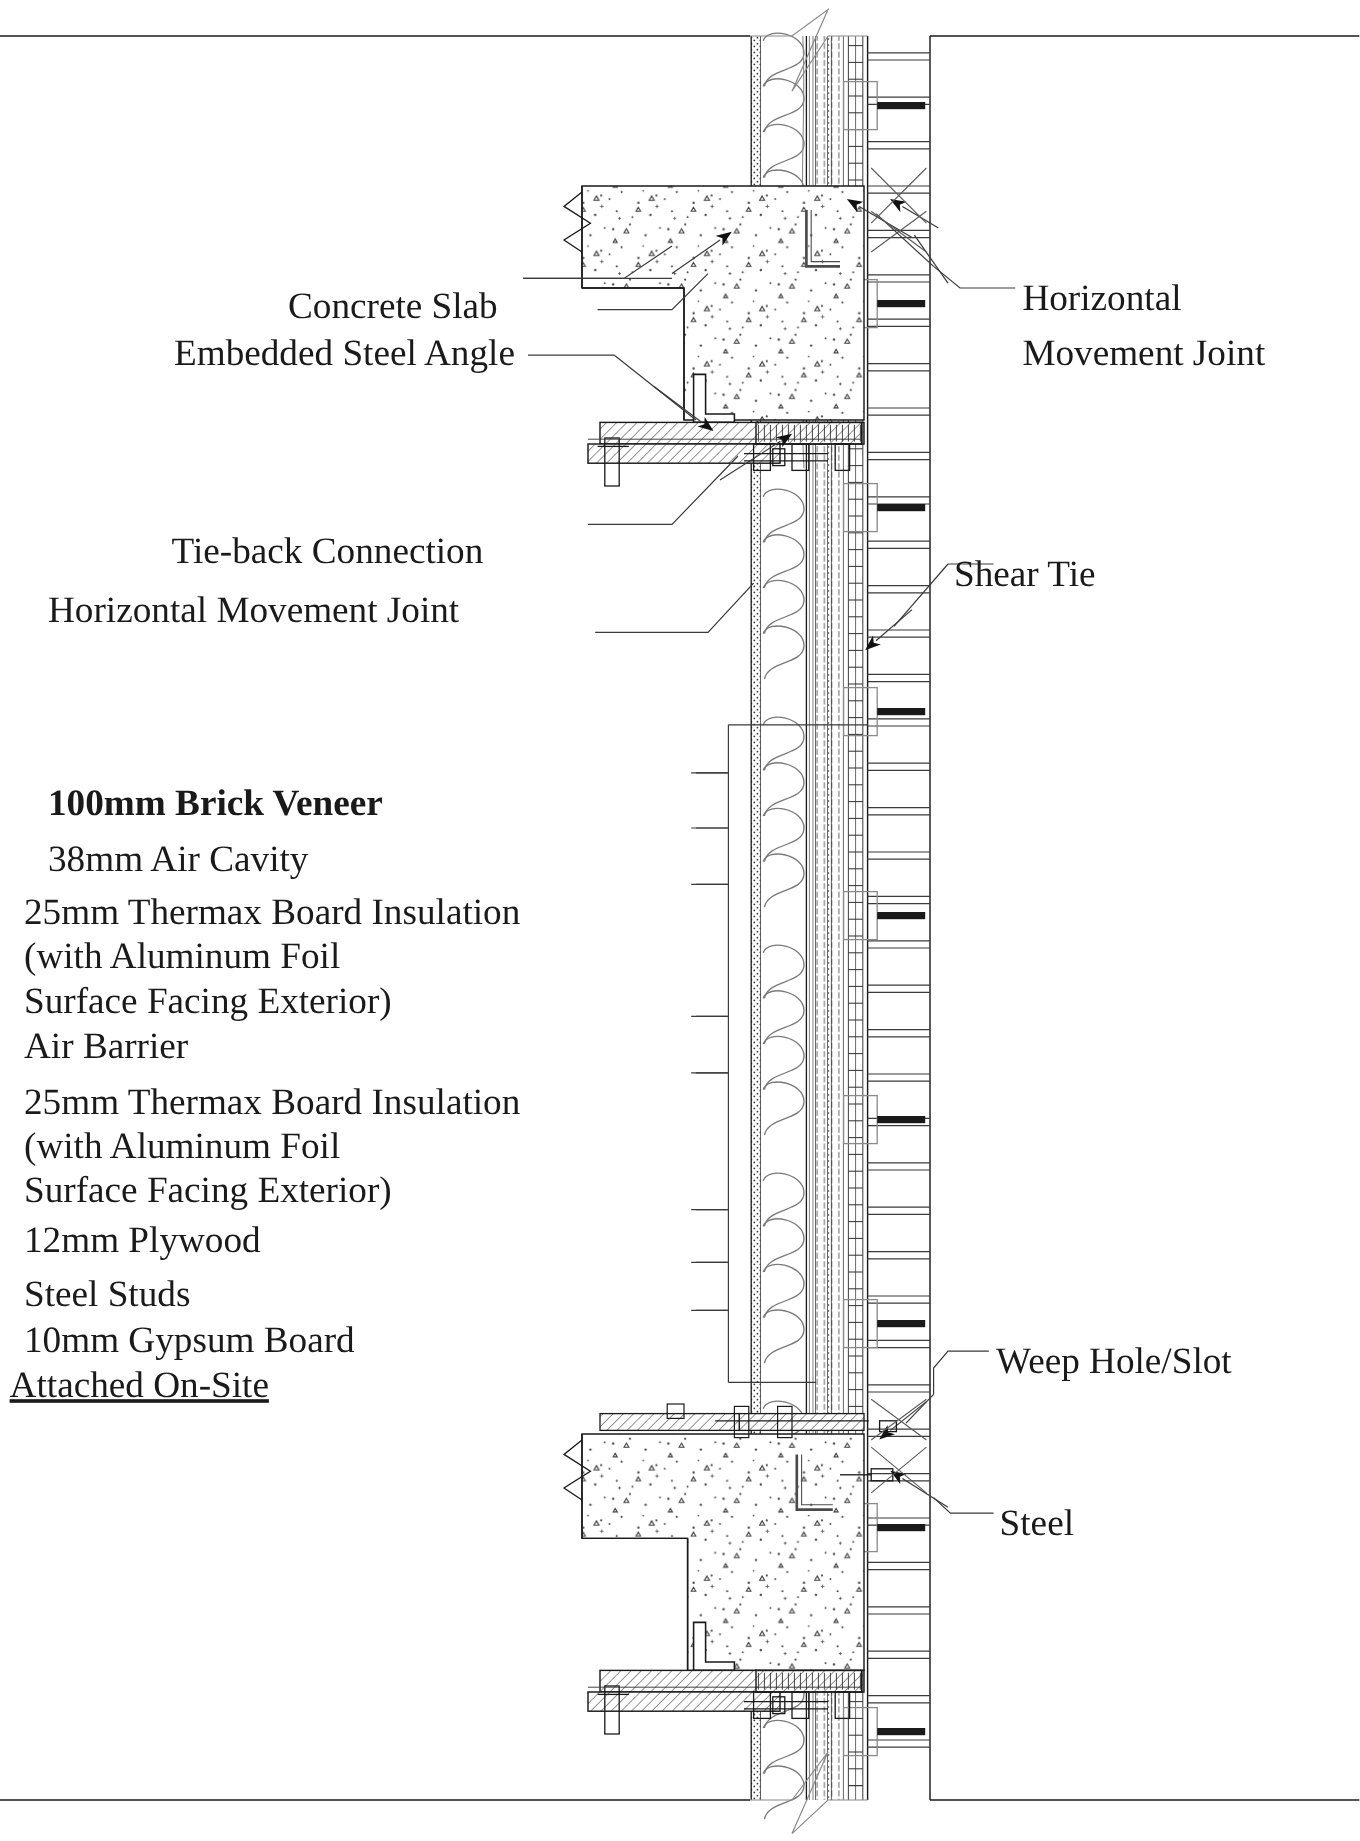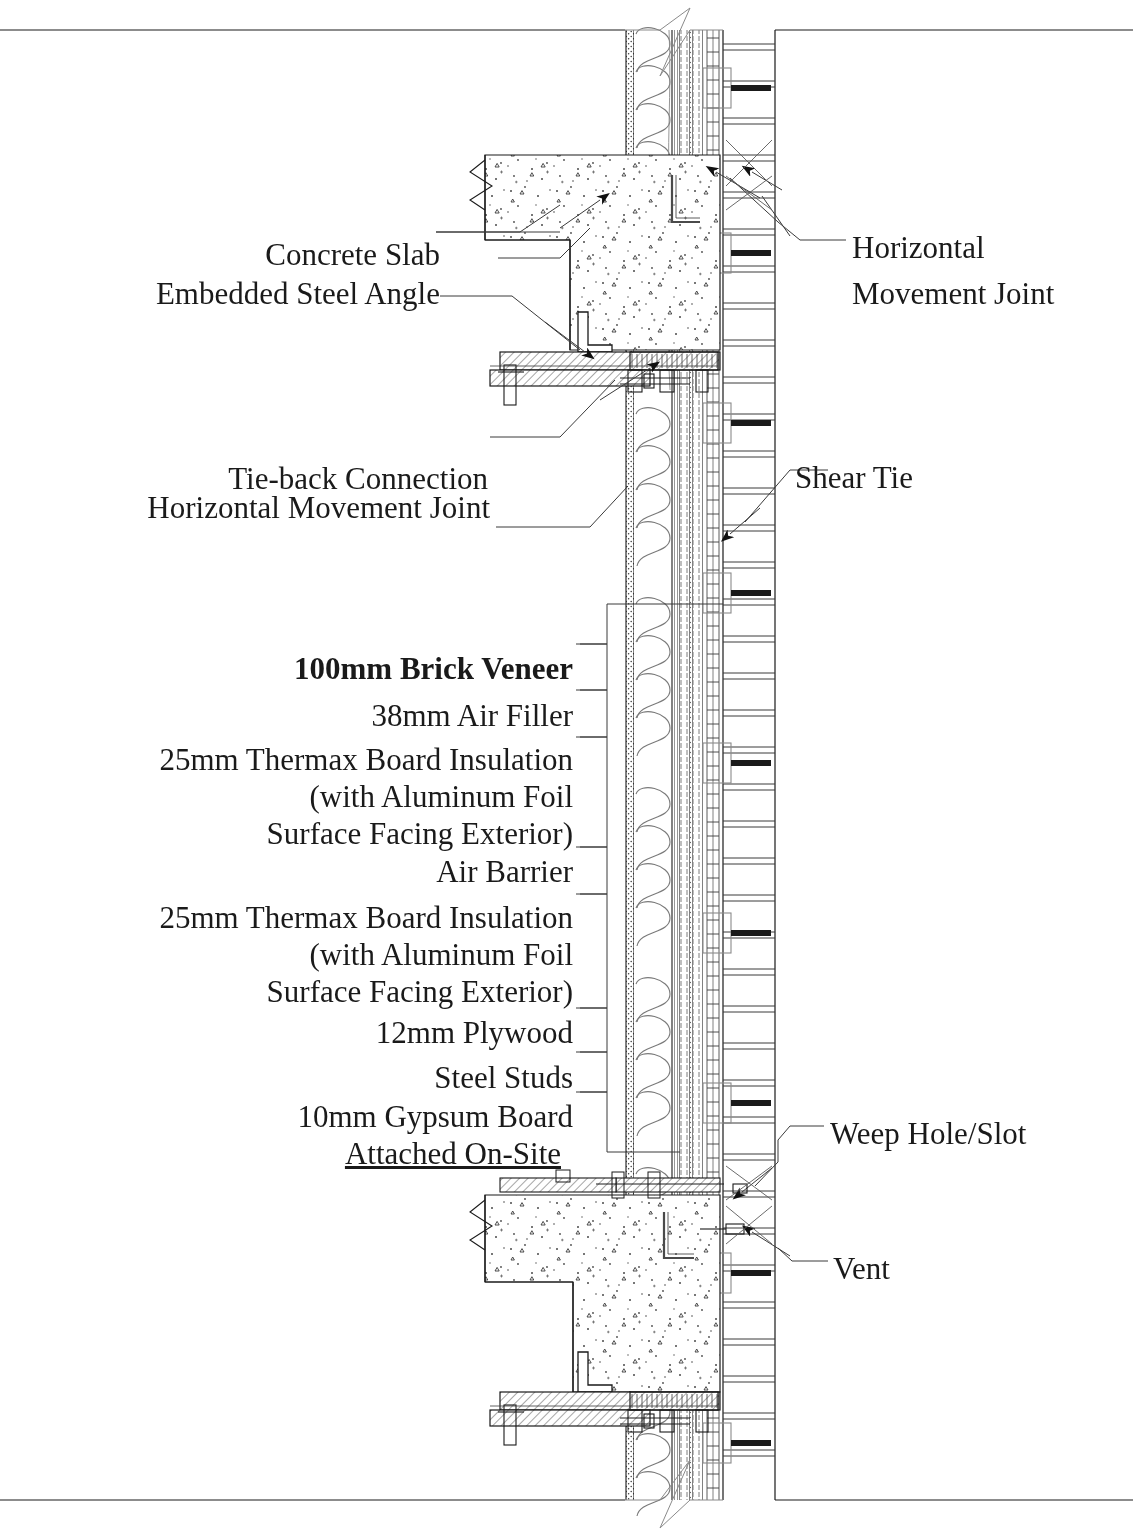--- a/index.html
+++ b/index.html
@@ -2,21 +2,21 @@
 <html><head>
 <meta charset="utf-8">
 <style>
   html,body{margin:0;padding:0;background:#ffffff;}
   body{width:1133px;height:1534px;position:relative;overflow:hidden;
        font-family:"Liberation Serif","DejaVu Serif",serif;color:#1a1a1a;}
   #stage{position:absolute;left:0;top:0;width:1133px;height:1534px;}
   svg#drawing{position:absolute;left:0;top:0;width:1133px;height:1534px;}
   .lbl{position:absolute;font-family:"Liberation Serif","DejaVu Serif",serif;
        font-size:31px;line-height:37px;color:#1a1a1a;white-space:pre;}
-  .lbl.r{text-align:right;}
+  .lbl.r{}
   .lbl.l{text-align:left;}
 </style>
 </head>
 <body>
 
 <div id="stage">
 
 <svg id="drawing" viewBox="0 0 1133 1534">
   <defs>
 
@@ -463,28 +463,28 @@
     <path d="M726 1206 L772 1244 M772 1206 L726 1244"></path>
   </g>
 
   </g>
 </svg>
 
 <div class="lbl r" style="left:240px;top:236px;width:200px;">Concrete Slab</div>
 
 <div class="lbl r" style="left:145px;top:275px;width:295px;">Embedded Steel Angle</div>
 
-<div class="lbl r" style="left:143px;top:440px;width:345px;margin-top:20px;">Tie-back Connection</div>
+<div class="lbl r" style="left:143px;top:440px;width:345px;">Tie-back Connection</div>
 
 <div class="lbl r" style="left:40px;top:489px;width:450px;">Horizontal Movement Joint</div>
 
 
 <div class="lbl r" style="left:40px;top:650px;width:533px;font-weight:bold;">100mm Brick Veneer</div>
 
-<div class="lbl r" style="left:40px;top:697px;width:533px;">38mm Air Filler</div>
+<div class="lbl r" style="left:40px;top:697px;width:533px;">38mm Air Cavity</div>
 
 <div class="lbl r" style="left:20px;top:741px;width:553px;">25mm Thermax Board Insulation</div>
 
 <div class="lbl r" style="left:20px;top:778px;width:553px;">(with Aluminum Foil</div>
 
 <div class="lbl r" style="left:20px;top:815px;width:553px;">Surface Facing Exterior)</div>
 
 <div class="lbl r" style="left:20px;top:853px;width:553px;">Air Barrier</div>
 
 <div class="lbl r" style="left:20px;top:899px;width:553px;">25mm Thermax Board Insulation</div>
@@ -502,15 +502,15 @@
 <div class="lbl r" style="left:8px;top:1135px;width:553px;text-decoration:underline;">Attached On-Site</div>
 
 <div class="lbl l" style="left:852px;top:229px;">Horizontal</div>
 
 <div class="lbl l" style="left:852px;top:275px;">Movement Joint</div>
 
 <div class="lbl l" style="left:795px;top:459px;">Shear Tie</div>
 
 <div class="lbl l" style="left:830px;top:1115px;">Weep Hole/Slot</div>
 
-<div class="lbl l" style="left:833px;top:1250px;">Vent</div>
+<div class="lbl l" style="left:833px;top:1250px;">Steel</div>
 
 </div>
 
 </body></html>

